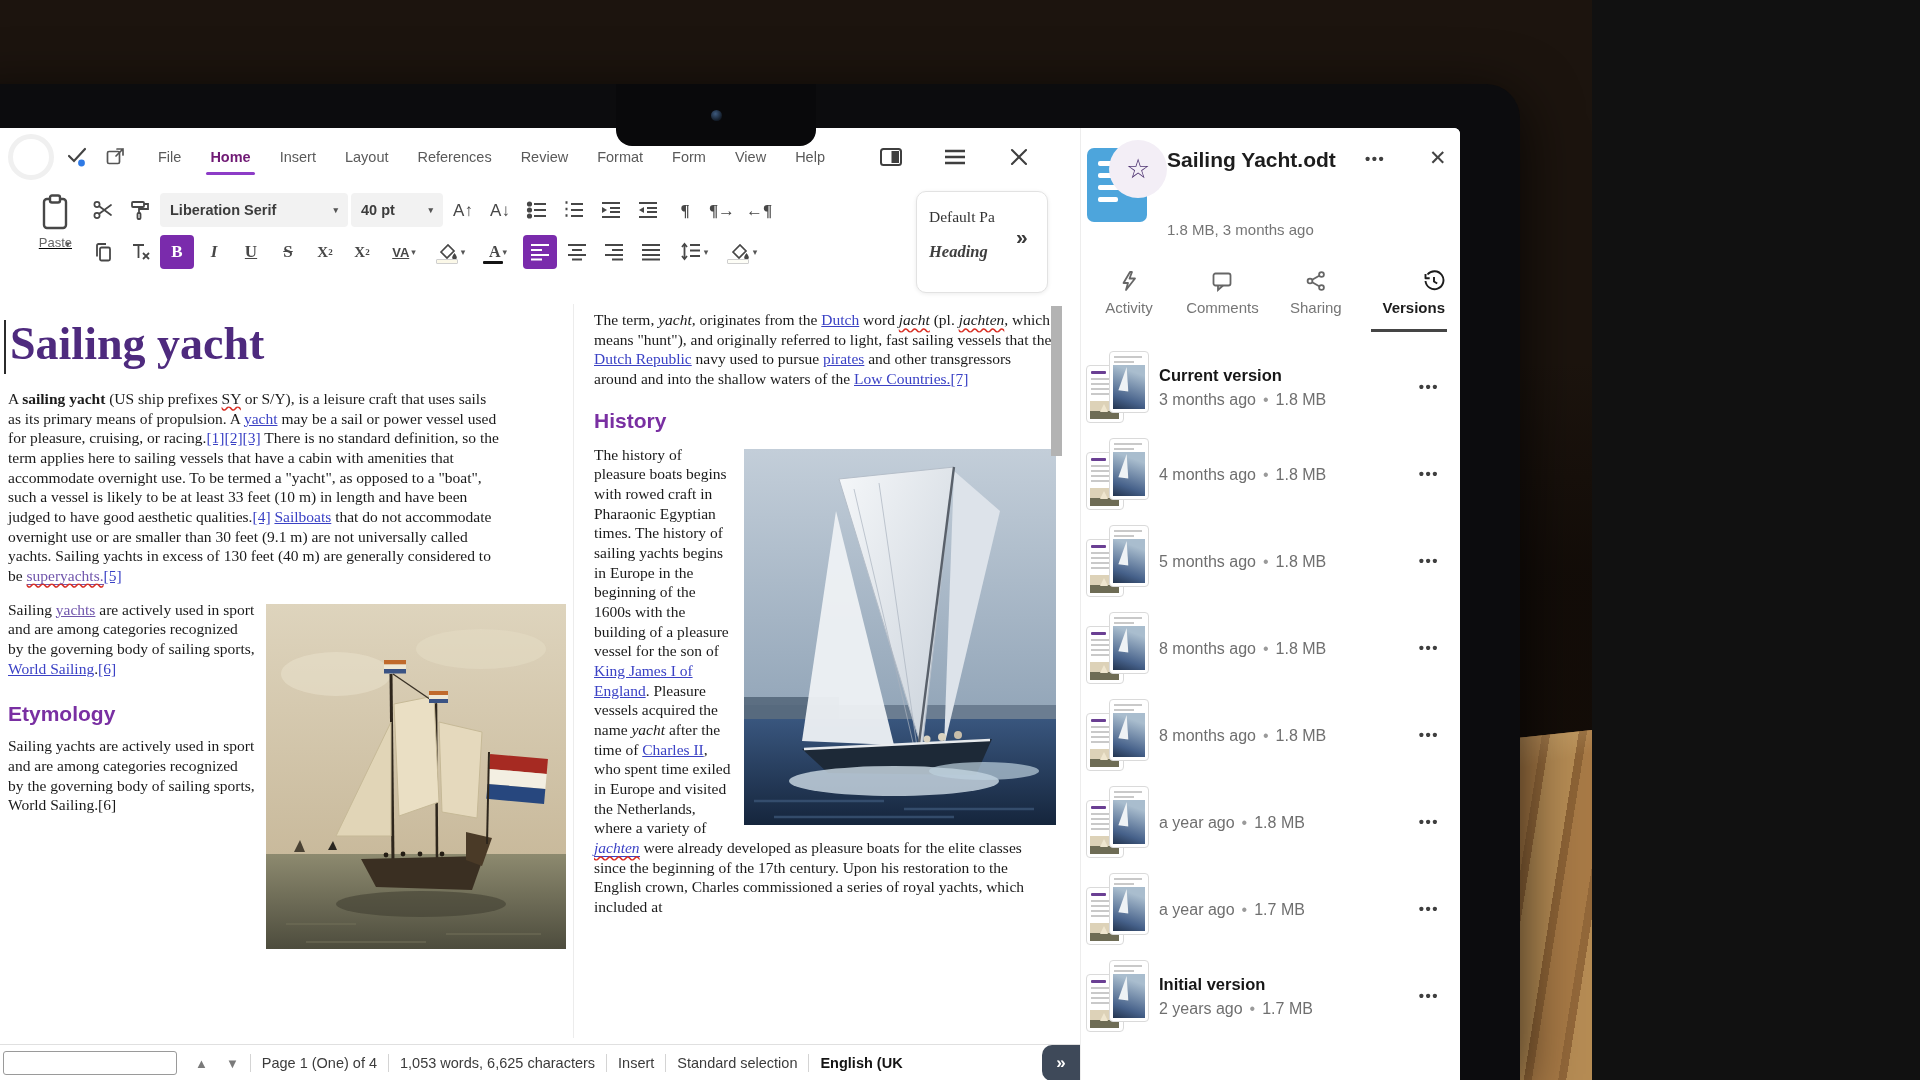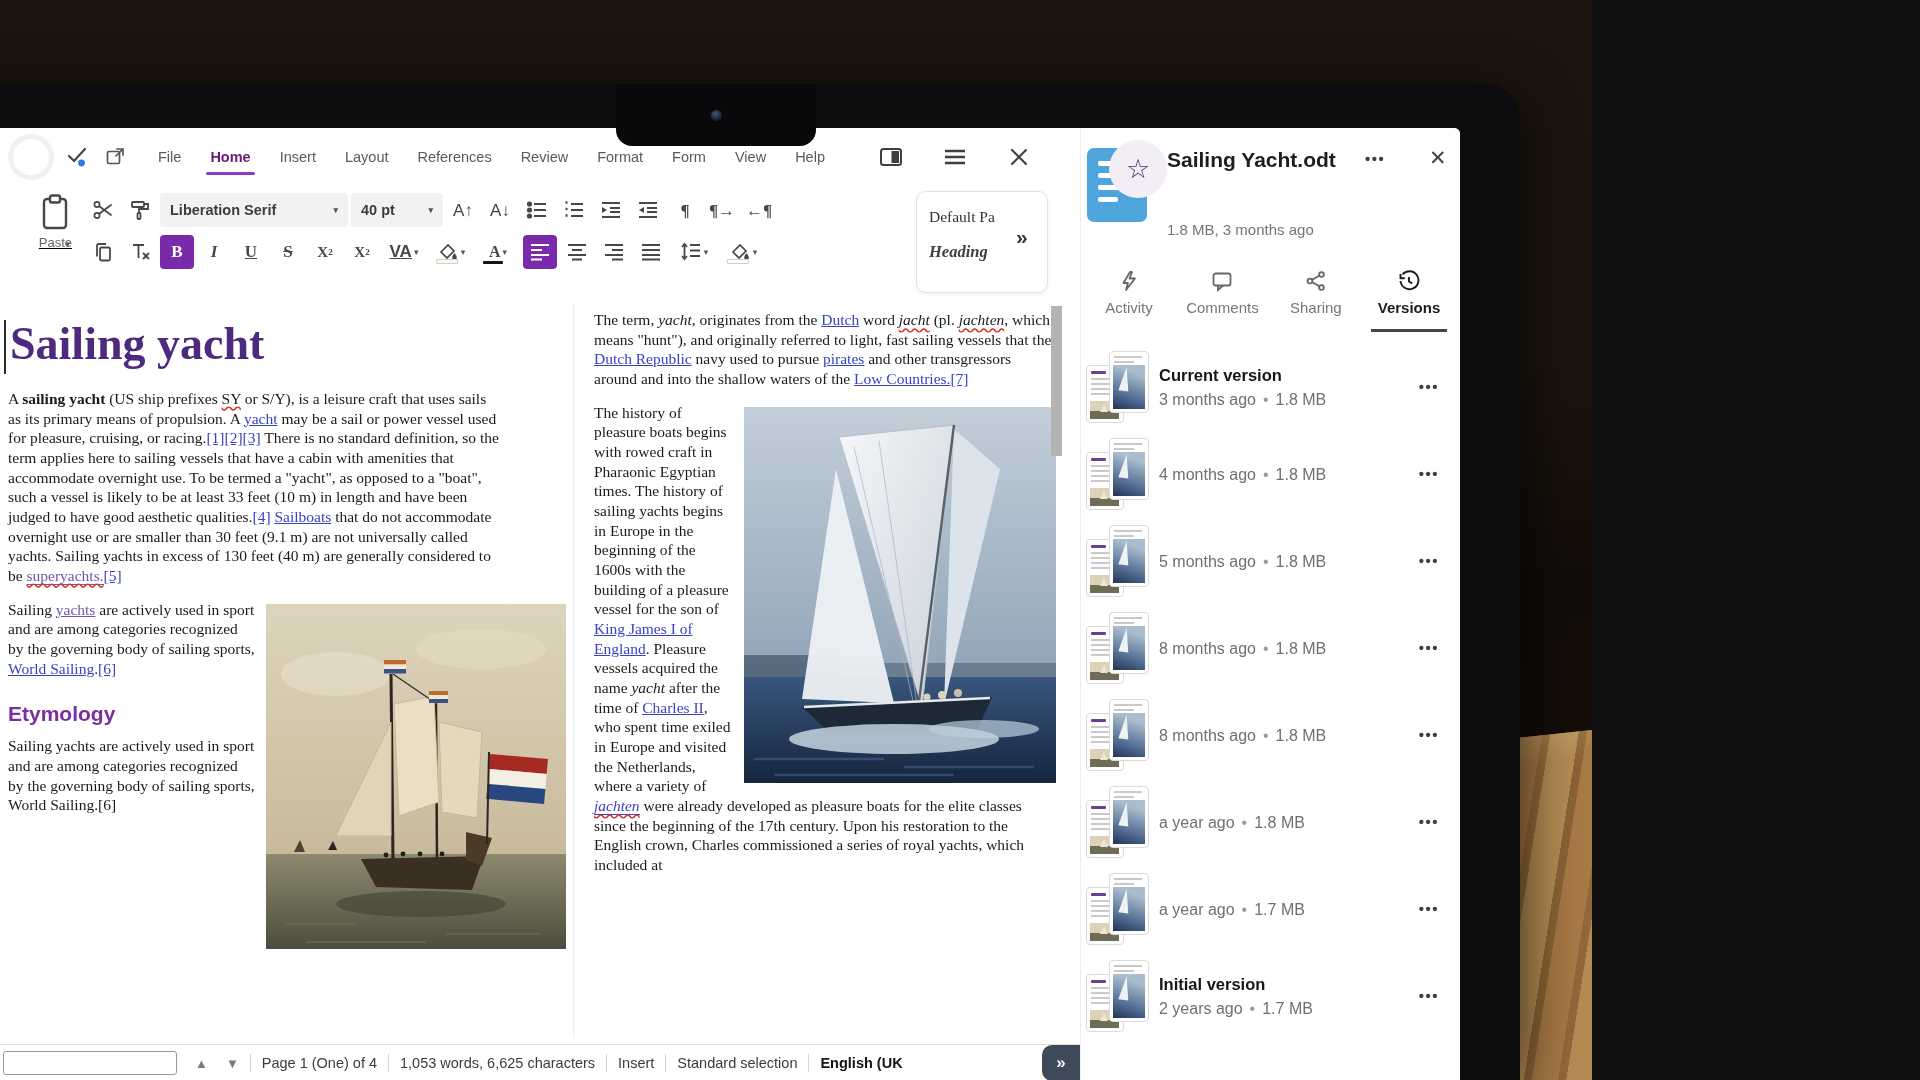--- a/index.html
+++ b/index.html
@@ -132,21 +132,21 @@
   .nc-title{position:absolute;left:86px;top:6px;font-size:21px;font-weight:700;color:#1d1d1d;white-space:nowrap;}
   .nc-meta{position:absolute;left:86px;top:42px;font-size:15px;color:#757575;margin-top:37px;}
   .dots{color:#3f3f3f;font-size:15px;font-weight:700;letter-spacing:1.5px;cursor:pointer;}
   .nc-actions{position:absolute;left:284px;top:8px;}
   .nc-close{position:absolute;left:348px;top:4px;font-size:21px;color:#444;cursor:pointer;}
   .nc-tabs{position:absolute;left:0;top:126px;width:100%;height:78px;display:flex;justify-content:space-between;
            padding:0 10px 0 6px;box-sizing:border-box;}
   .nc-tab{display:flex;flex-direction:column;align-items:center;justify-content:center;gap:7px;
           font-size:15px;color:#767676;cursor:pointer;position:relative;padding:0 6px;min-width:72px;}
   .nc-tab svg{stroke:#666;}
-  .nc-tab.active{color:#1c1c1c;font-weight:700;}
+  .nc-tab.active{color:#1c1c1c;font-weight:700;align-items:flex-end;}
   .nc-tab.active svg{stroke:#1c1c1c;}
   .nc-tab.active::after{content:"";position:absolute;left:4px;right:4px;bottom:0;height:3px;background:#454545;}
   .vlist{position:absolute;left:0;top:216px;width:100%;}
   .vrow{position:relative;height:87px;}
   .thumb{position:absolute;left:5px;top:6px;width:62px;height:76px;}
   .tpage{position:absolute;background:#fff;border:1px solid #dadada;border-radius:4px;overflow:hidden;}
   .tback{left:0;top:15px;width:36px;height:56px;}
   .tfront{left:23px;top:1px;width:38px;height:60px;}
   .tback .pl{position:absolute;left:4px;top:5px;width:15px;height:3px;background:#6a3f93;border-radius:1px;}
   .tback .gl{position:absolute;left:4px;width:26px;height:2px;background:#c9c9c9;}
@@ -330,21 +330,21 @@
               </div>
             <div class="tbtn letterbtn">
                 <u>U</u>
               </div>
             <div class="tbtn letterbtn">
                 <s>S</s>
               </div>
             <div class="tbtn sub">X<span>2</span></div>
             <div class="tbtn sup">X<span>2</span></div>
             <div class="tbtn" style="min-width:44px;">
-              <span style="font-size:17px;font-weight:700;text-decoration:underline;">VA</span>
+              <span style="font-size:13px;font-weight:700;text-decoration:underline;">VA</span>
                 <span class="caret">▾</span>
             </div>
             <div class="tbtn" style="min-width:44px;">
               <svg class="ic" width="22" height="22" viewBox="0 0 22 22" fill="none" stroke="#474747" stroke-width="1.7">
                   <path d="M4 11l7-7 6 6-7 7z"></path>
                   <path d="M17.5 13.5c.9 1.2 1.5 2.2 1.5 3a1.5 1.5 0 0 1-3 0c0-.8.6-1.8 1.5-3z" fill="#474747"></path>
                 </svg>
               <i class="colorbar" style="background:#fbf8e8;border:1px solid #cfcfcf;"></i>
               <span class="caret">▾</span>
             </div>
@@ -459,20 +459,21 @@
               </svg>
             </div>
             <p class="doc-p"><span class="sg ">Sailing </span><span class="sg visited">yachts</span><span class="sg "> are actively used in sport and are among categories recognized by the governing body of sailing sports, </span><span class="sg link">World Sailing</span><span class="sg ">.</span><span class="sg link">[6]</span></p>
             <h2 class="doc-h2 h2-ety">Etymology</h2>
             <p class="doc-p"><span class="sg ">Sailing yachts are actively used in sport and are among categories recognized by the governing body of sailing sports, World Sailing.[6]</span></p>
           </div>
         </div>
 
         <div class="rightcol">
           <p class="doc-p"><span class="sg ">The term, </span><span class="sg i">yacht</span><span class="sg ">, originates from the </span><span class="sg link">Dutch</span><span class="sg "> word </span><span class="sg i miss">jacht</span><span class="sg "> (pl. </span><span class="sg i miss">jachten</span><span class="sg ">, which means "hunt"), and originally referred to light, fast sailing vessels that the </span><span class="sg link">Dutch Republic</span><span class="sg "> navy used to pursue </span><span class="sg link">pirates</span><span class="sg "> and other transgressors around and into the shallow waters of the </span><span class="sg link">Low Countries.</span><span class="sg link">[7]</span></p>
+          <h2 class="doc-h2 h2-his">History</h2>
           <div>
             <div class="fig-photo">
               <svg viewBox="0 0 312 376" preserveAspectRatio="none">
                 <defs>
                   <linearGradient id="skyF" x1="0" y1="0" x2="0" y2="1">
                     <stop offset="0" stop-color="#c3ced9"></stop>
                       <stop offset="1" stop-color="#92a5b8"></stop>
                   </linearGradient>
                   <linearGradient id="seaF" x1="0" y1="0" x2="0" y2="1">
                     <stop offset="0" stop-color="#39567e"></stop>

